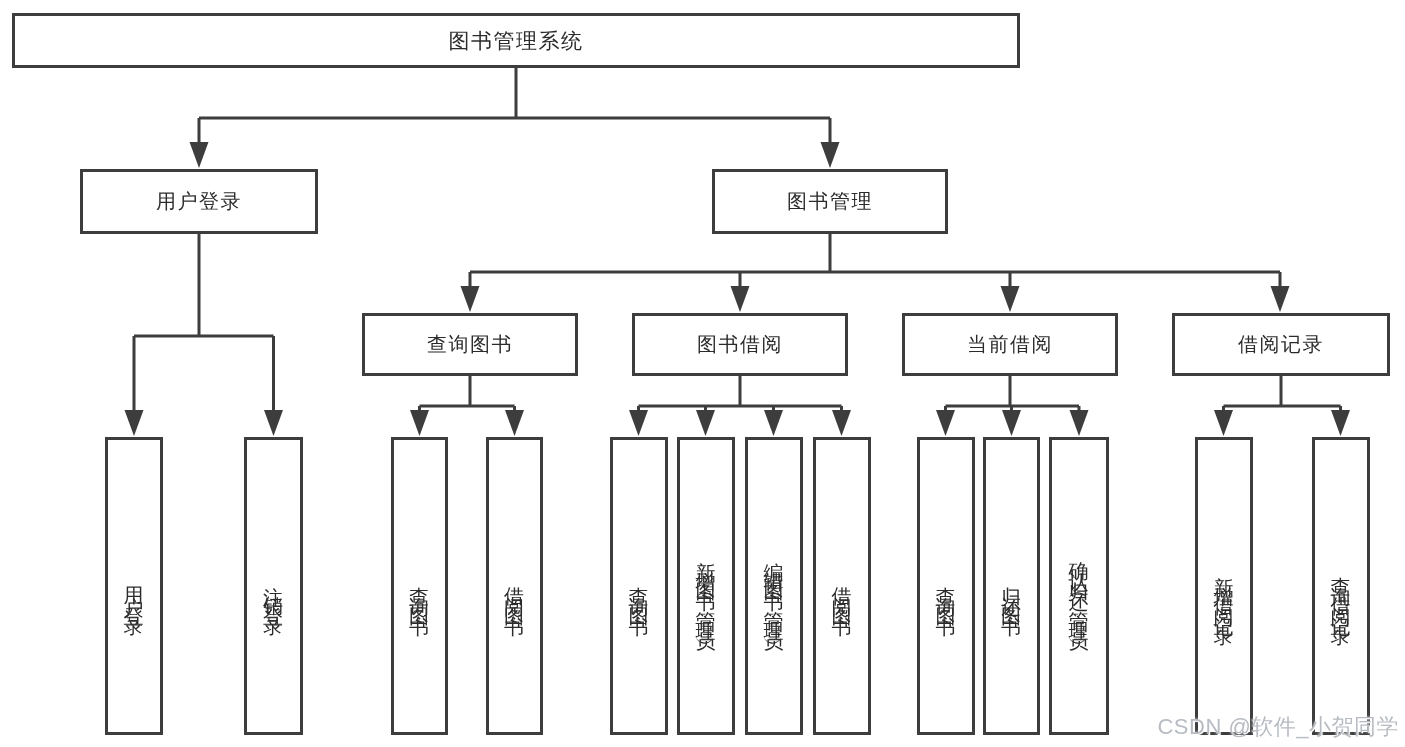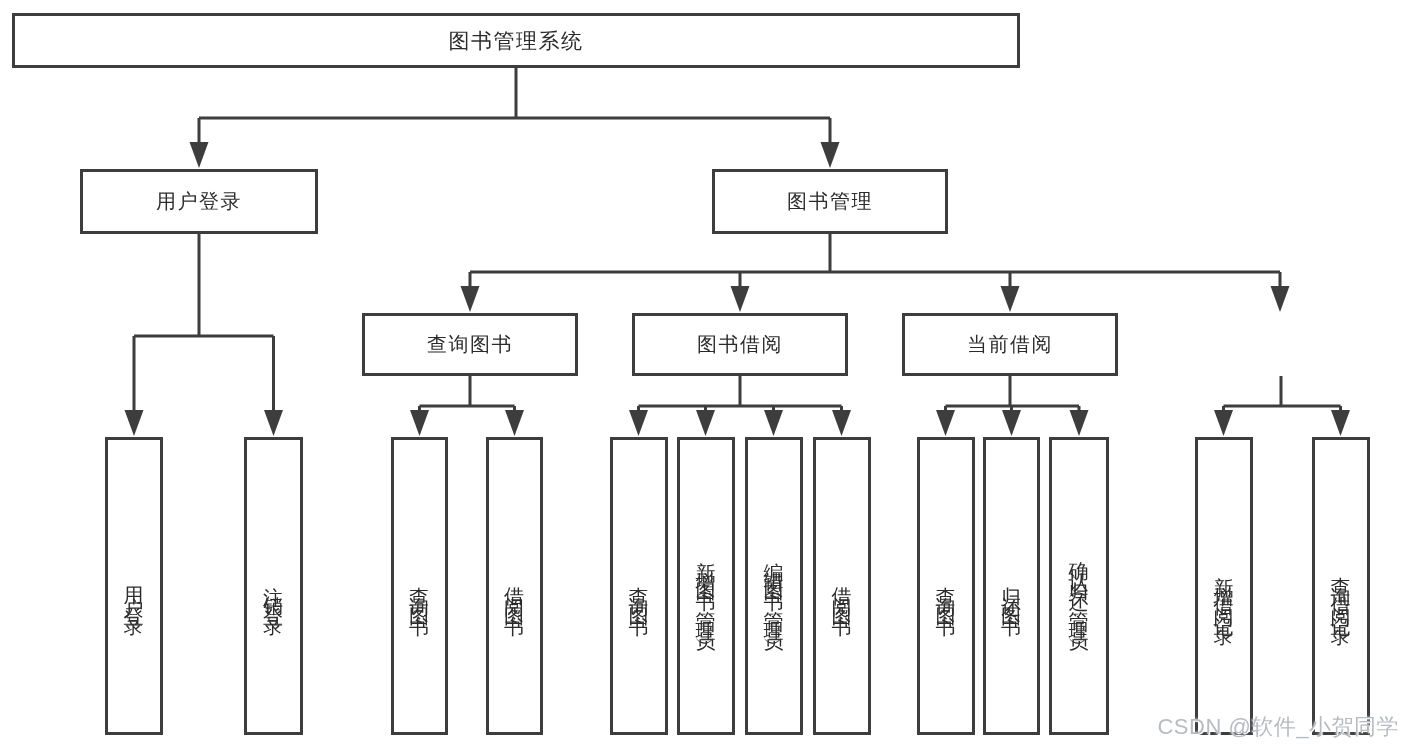--- a/index.html
+++ b/index.html
@@ -87,20 +87,23 @@
 
   <div class="box hbox" style="left:362px;top:313px;width:216px;height:63px">
     <span>查询图书</span>
   </div>
   <div class="box hbox" style="left:902px;top:313px;width:216px;height:63px">
     <span>当前借阅</span>
   </div>
   <div class="box hbox" style="left:632px;top:313px;width:216px;height:63px">
     <span>图书借阅</span>
   </div>
+  <div class="box hbox" style="left:1172px;top:313px;width:218px;height:63px">
+    <span>借阅记录</span>
+  </div>
 
   <div class="box leaf" style="left:105px;top:437px;width:58px;height:298px">
     <span>用户登录</span>
   </div>
   <div class="box leaf" style="left:244px;top:437px;width:59px;height:298px">
     <span>注销登录</span>
   </div>
 
   <div class="box leaf" style="left:391px;top:437px;width:57px;height:298px">
     <span>查询图书</span>

